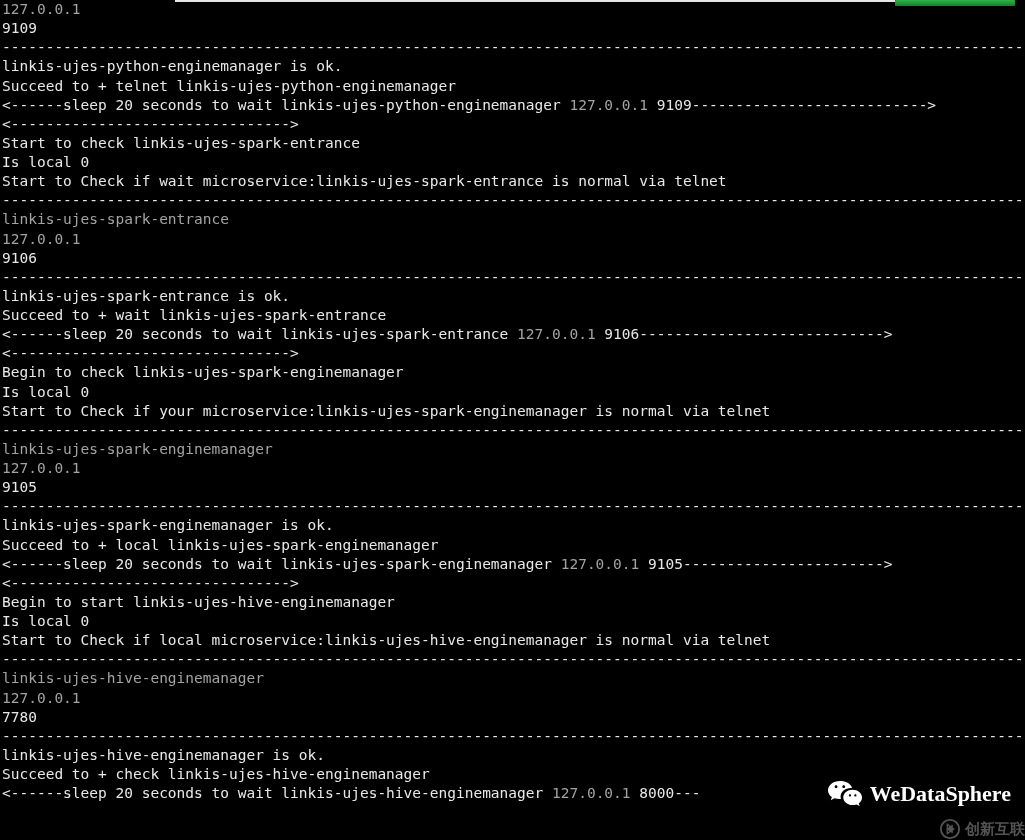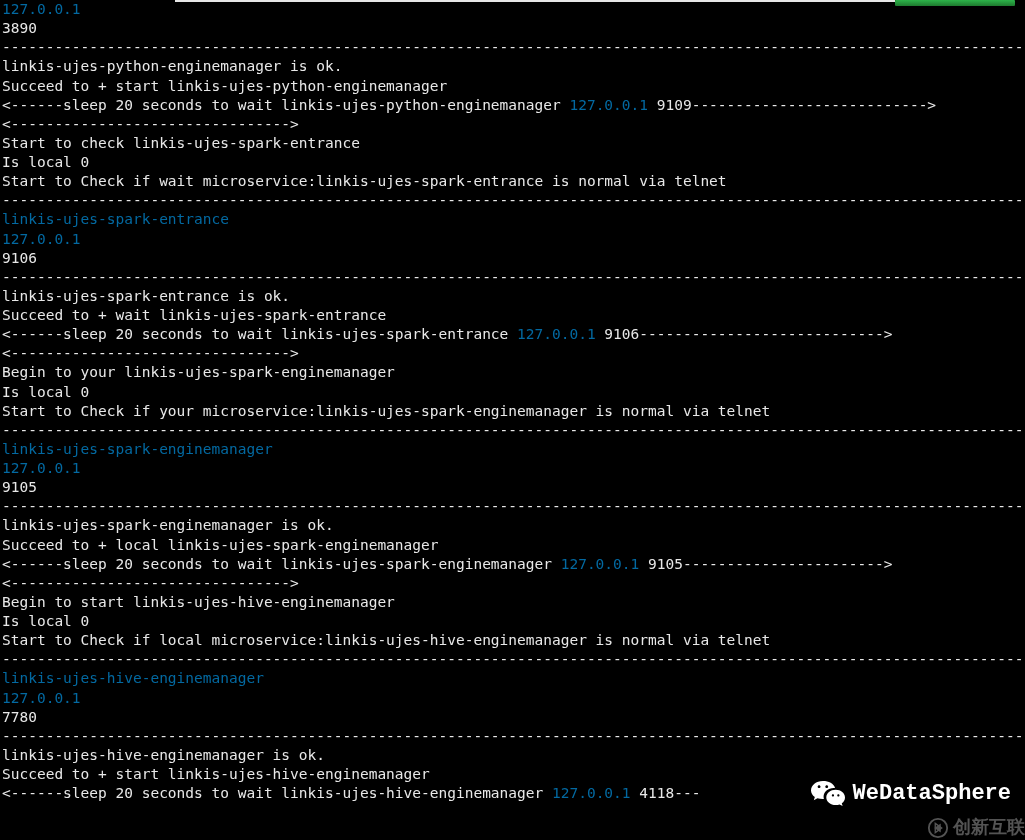--- a/index.html
+++ b/index.html
@@ -1,73 +1,73 @@
 <!DOCTYPE html>
 <html><head>
 <meta charset="utf-8">
 <style>
   html,body{margin:0;padding:0;background:#000;color:#e8e8e8;font-family:"Courier New",Consolas,monospace;font-size:14.5px;line-height:1.32;width:1025px;height:840px;overflow:hidden;}
   pre{margin:0;padding:0 2px;white-space:pre;}
-  .pink{color:#0369a1;}
+  .pink{color:#a3a3a3;}
   
-  .wds{position:absolute;right:14px;bottom:32px;display:flex;align-items:center;gap:8px;color:#fff;font-family:Liberation Mono, monospace;font-size:22px;font-weight:600;}
+  .wds{position:absolute;right:14px;bottom:32px;display:flex;align-items:center;gap:8px;color:#fff;font-family:Liberation Serif, serif;font-size:22px;font-weight:600;}
   .wds svg{width:34px;height:28px;fill:#fff;}
-  .corp{position:absolute;right:0;bottom:0;display:flex;align-items:center;gap:4px;color:#9a9a9a;font-family:Arial,Helvetica,sans-serif;font-size:18px;opacity:.55;font-weight:bold;}
+  .corp{position:absolute;right:0;bottom:0;display:flex;align-items:center;gap:4px;color:#9a9a9a;font-family:Arial,Helvetica,sans-serif;font-size:15px;opacity:.55;font-weight:bold;}
   .corp .glyph{width:22px;height:22px;display:inline-block;}
   .topgreen{position:absolute;top:0;right:10px;width:120px;height:6px;background:linear-gradient(#2db34a,#1e7a2f);border-radius:1px;}
   .topwhite{position:absolute;top:0;right:130px;width:720px;height:2px;background:#fff;opacity:.9;}
 </style>
 </head>
 <body>
 
 <div class="topwhite"></div>
 <div class="topgreen"></div>
 
 <pre><span class="pink">127.0.0.1</span>
-<span>3890</span>
+<span>9109</span>
 <span>---------------------------------------------------------------------------------------------------------------------</span>
 <span>linkis-ujes-python-enginemanager is ok.</span>
-<span>Succeed to + start linkis-ujes-python-enginemanager</span>
+<span>Succeed to + telnet linkis-ujes-python-enginemanager</span>
 <span><span>&lt;------sleep 20 seconds to wait linkis-ujes-python-enginemanager </span><span class="pink">127.0.0.1</span><span> 9109---------------------------&gt;</span></span>
 <span>&lt;--------------------------------&gt;</span>
 <span>Start to check linkis-ujes-spark-entrance</span>
 <span>Is local 0</span>
 <span>Start to Check if wait microservice:linkis-ujes-spark-entrance is normal via telnet</span>
 <span>---------------------------------------------------------------------------------------------------------------------</span>
 <span class="pink">linkis-ujes-spark-entrance</span>
 <span class="pink">127.0.0.1</span>
 <span>9106</span>
 <span>---------------------------------------------------------------------------------------------------------------------</span>
 <span>linkis-ujes-spark-entrance is ok.</span>
 <span>Succeed to + wait linkis-ujes-spark-entrance</span>
 <span><span>&lt;------sleep 20 seconds to wait linkis-ujes-spark-entrance </span><span class="pink">127.0.0.1</span><span> 9106----------------------------&gt;</span></span>
 <span>&lt;--------------------------------&gt;</span>
-<span>Begin to your linkis-ujes-spark-enginemanager</span>
+<span>Begin to check linkis-ujes-spark-enginemanager</span>
 <span>Is local 0</span>
 <span>Start to Check if your microservice:linkis-ujes-spark-enginemanager is normal via telnet</span>
 <span>---------------------------------------------------------------------------------------------------------------------</span>
 <span class="pink">linkis-ujes-spark-enginemanager</span>
 <span class="pink">127.0.0.1</span>
 <span>9105</span>
 <span>---------------------------------------------------------------------------------------------------------------------</span>
 <span>linkis-ujes-spark-enginemanager is ok.</span>
 <span>Succeed to + local linkis-ujes-spark-enginemanager</span>
 <span><span>&lt;------sleep 20 seconds to wait linkis-ujes-spark-enginemanager </span><span class="pink">127.0.0.1</span><span> 9105-----------------------&gt;</span></span>
 <span>&lt;--------------------------------&gt;</span>
 <span>Begin to start linkis-ujes-hive-enginemanager</span>
 <span>Is local 0</span>
 <span>Start to Check if local microservice:linkis-ujes-hive-enginemanager is normal via telnet</span>
 <span>---------------------------------------------------------------------------------------------------------------------</span>
 <span class="pink">linkis-ujes-hive-enginemanager</span>
 <span class="pink">127.0.0.1</span>
 <span>7780</span>
 <span>---------------------------------------------------------------------------------------------------------------------</span>
 <span>linkis-ujes-hive-enginemanager is ok.</span>
-<span>Succeed to + start linkis-ujes-hive-enginemanager</span>
-<span><span>&lt;------sleep 20 seconds to wait linkis-ujes-hive-enginemanager </span><span class="pink">127.0.0.1</span><span> 4118---</span></span></pre>
+<span>Succeed to + check linkis-ujes-hive-enginemanager</span>
+<span><span>&lt;------sleep 20 seconds to wait linkis-ujes-hive-enginemanager </span><span class="pink">127.0.0.1</span><span> 8000---</span></span></pre>
 
 <div class="wds">
   <svg viewBox="0 0 40 32">
       <path d="M14 2C6 2 0 7 0 13c0 3 1.7 5.8 4.5 7.7l-1.2 3.8 4.3-2.2c1.9.6 3.9.9 6.4.9.4 0 .8 0 1.2-.1-.3-.9-.4-1.9-.4-2.9 0-5.6 5.4-10.2 12-10.2.5 0 1 0 1.5.1C26.7 5.1 20.9 2 14 2zm-4.5 8.2c-.9 0-1.7-.8-1.7-1.7S8.6 6.8 9.5 6.8s1.7.8 1.7 1.7-.8 1.7-1.7 1.7zm9 0c-.9 0-1.7-.8-1.7-1.7s.8-1.7 1.7-1.7 1.7.8 1.7 1.7-.8 1.7-1.7 1.7zM40 21.2c0-4.9-4.9-8.9-11-8.9s-11 4-11 8.9 4.9 8.9 11 8.9c1.6 0 3.2-.3 4.6-.7l3.6 1.9-1-3.2C38.6 26.3 40 23.9 40 21.2zm-14.2-1c-.7 0-1.3-.6-1.3-1.3s.6-1.3 1.3-1.3 1.3.6 1.3 1.3-.6 1.3-1.3 1.3zm6.4 0c-.7 0-1.3-.6-1.3-1.3s.6-1.3 1.3-1.3 1.3.6 1.3 1.3-.6 1.3-1.3 1.3z"></path>
     </svg>
   <span>WeDataSphere</span>
 </div>
 
 <div class="corp">
   <span class="glyph">

